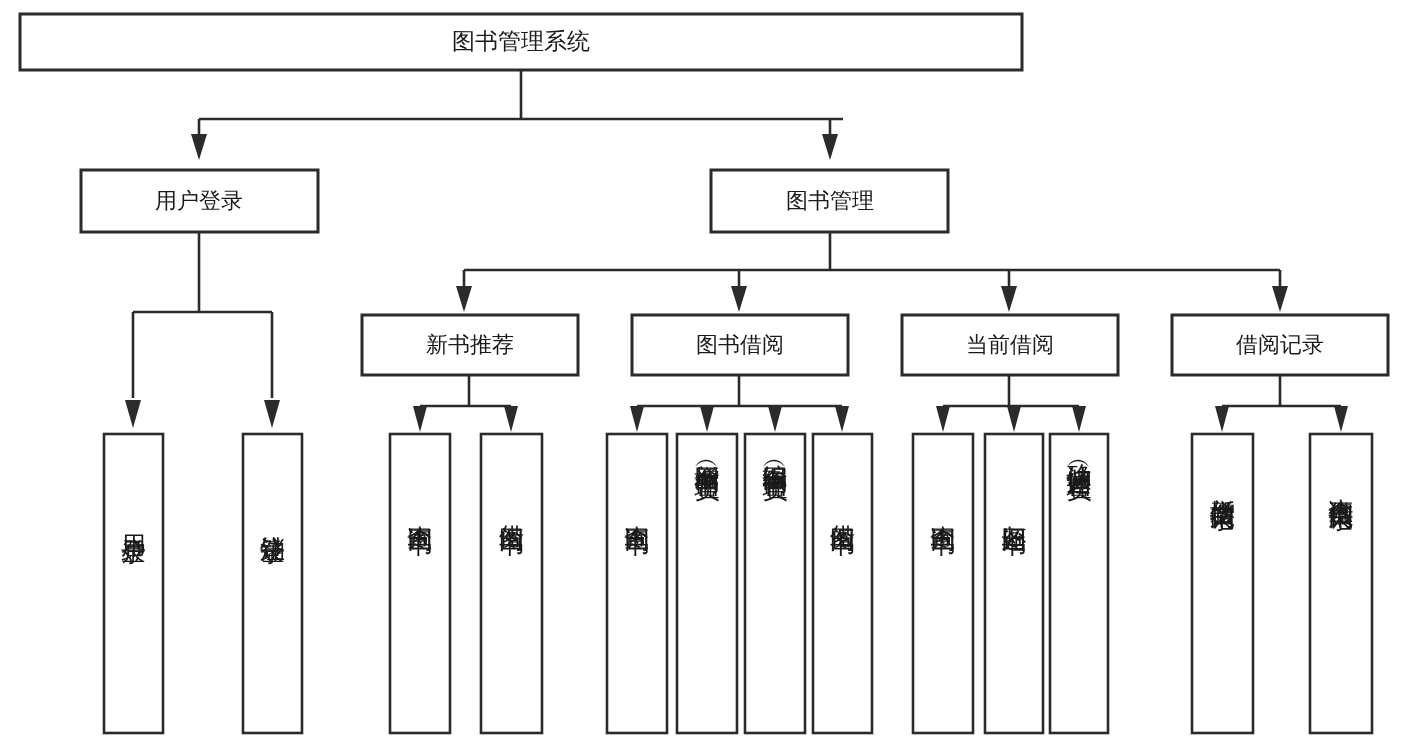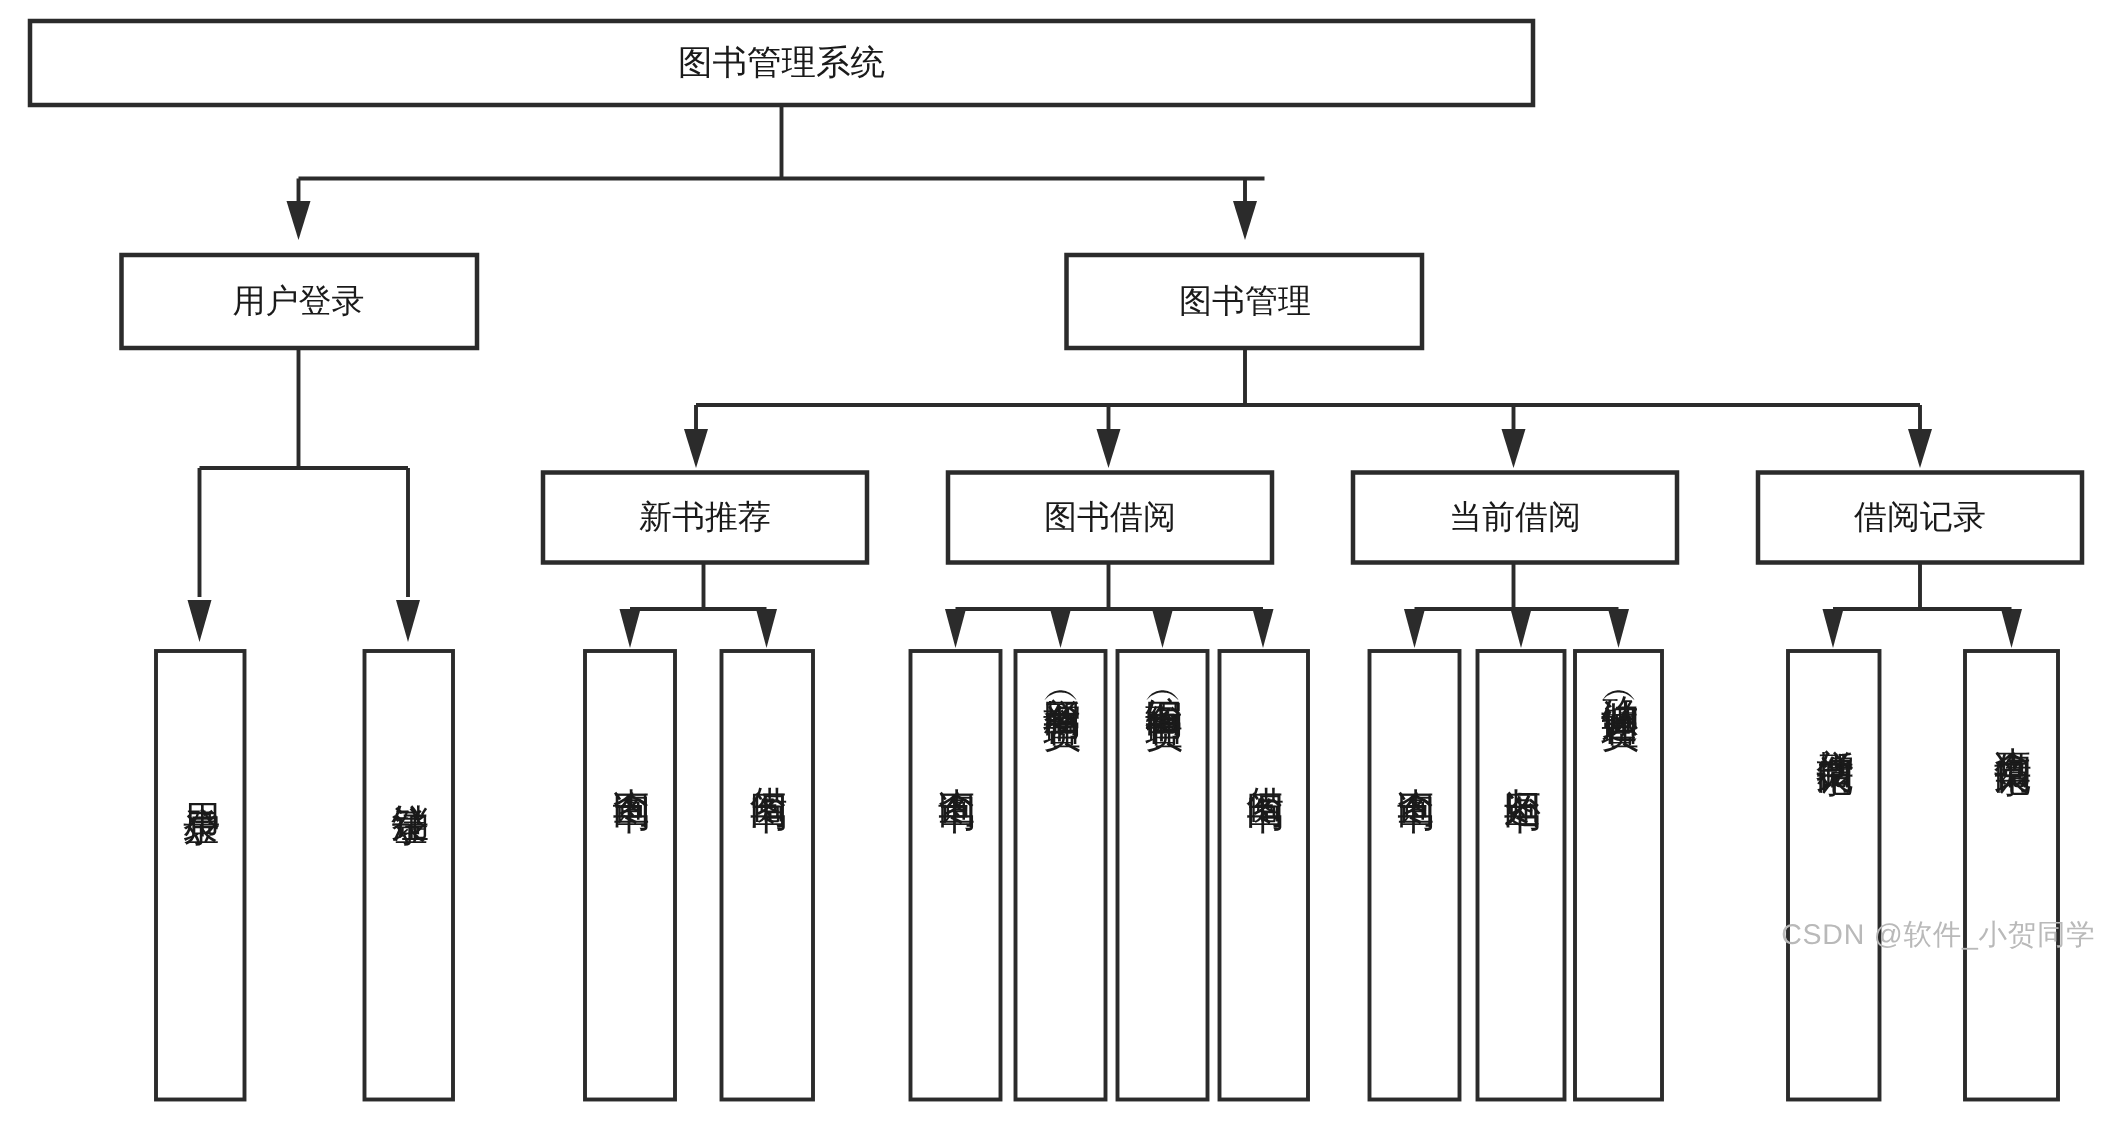--- a/index.html
+++ b/index.html
@@ -259,15 +259,14 @@
     <span class="vert-label">确认归还（管理员）</span>
   </div>
 
   <div class="vert-label-holder" style="left:1192px; top:478px; width:61px; height:250px;">
     <span class="vert-label">新增借阅记录</span>
   </div>
   <div class="vert-label-holder" style="left:1310px; top:478px; width:62px; height:250px;">
     <span class="vert-label">查询借阅记录</span>
   </div>
 
-  <div class="watermark">CSDN @软件_小贺同学</div>
 
 </div>
 
 </body></html>

